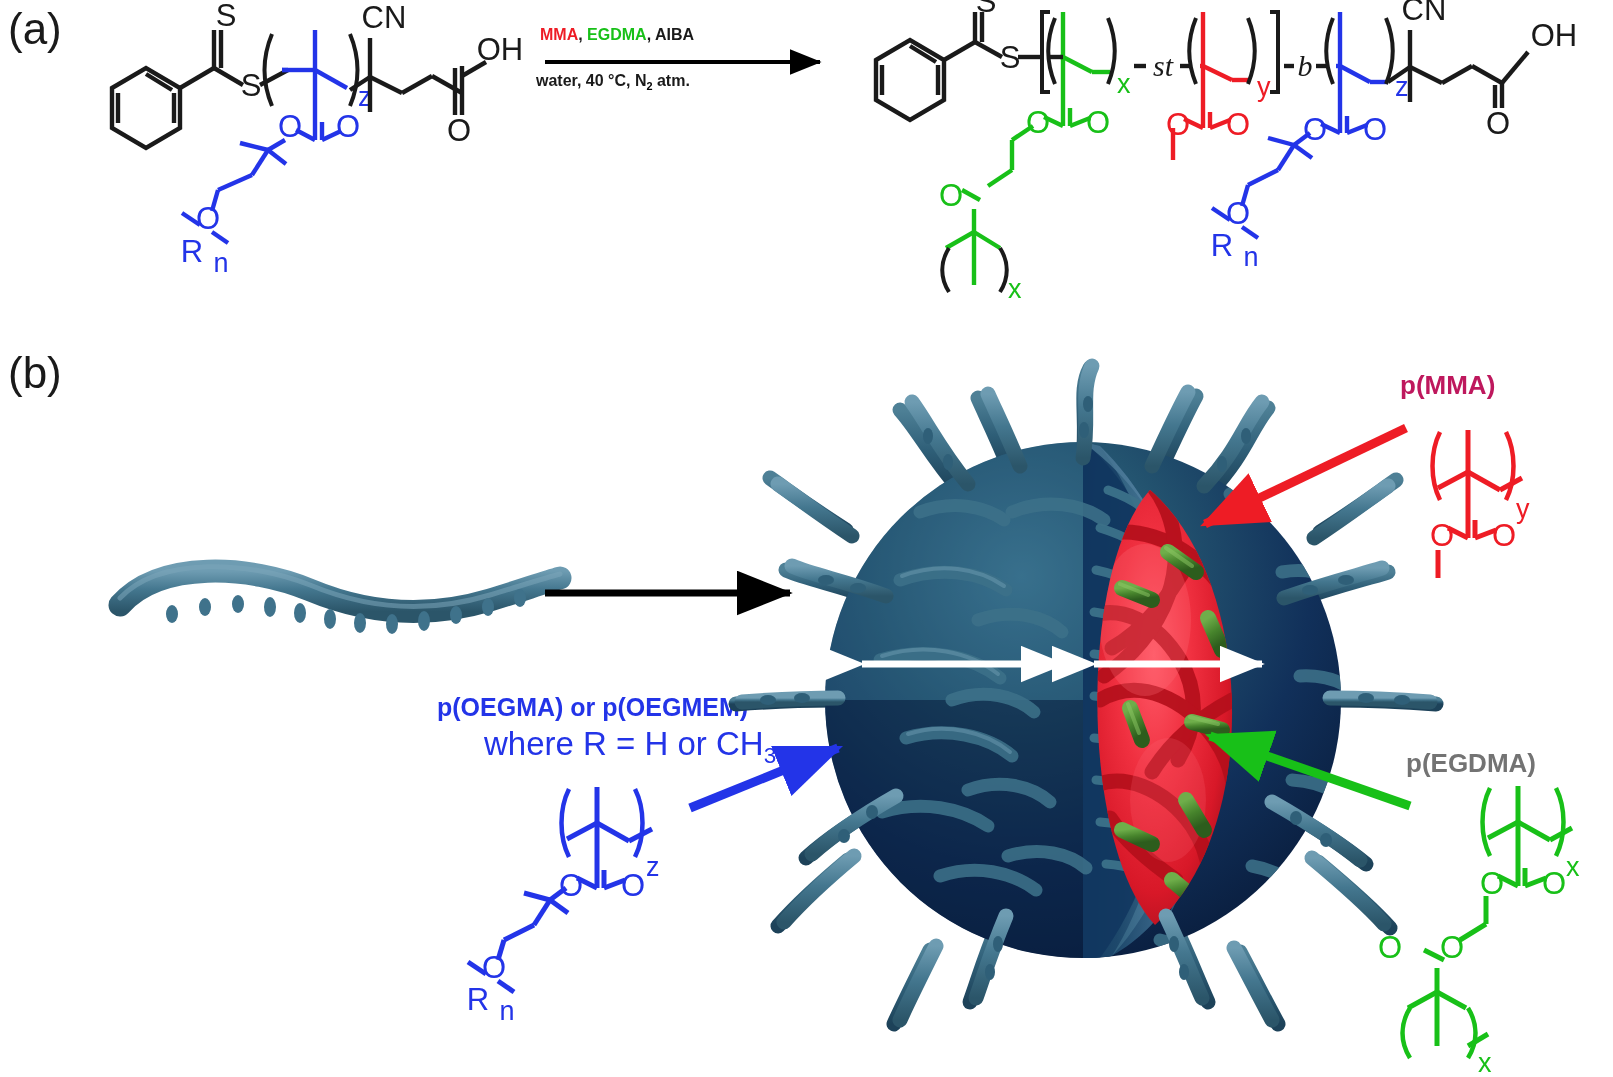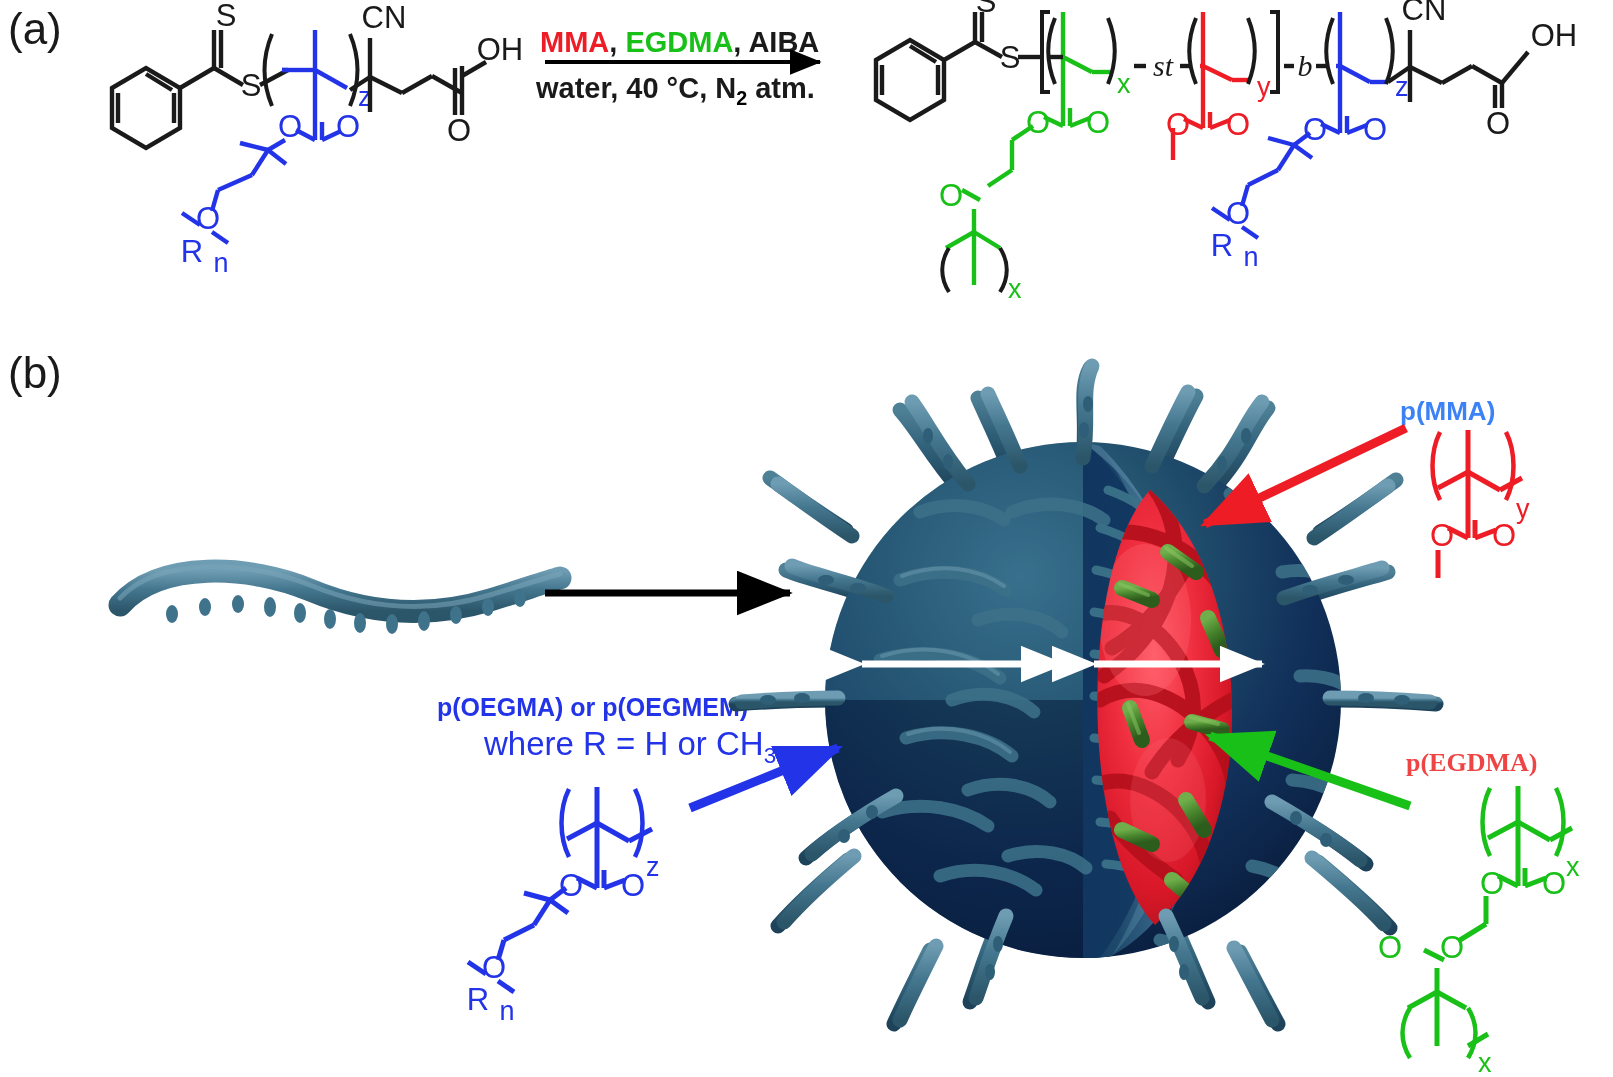--- a/index.html
+++ b/index.html
@@ -11,37 +11,37 @@
   .panel-label{
     position:absolute;font-size:44px;color:#1a1a1a;font-family:"Liberation Sans",sans-serif;
     letter-spacing:0px;
   }
   #panel-a-label{left:8px;top:4px;}
   #panel-b-label{left:8px;top:348px;}
 
   .svg-layer{position:absolute;left:0;top:0;width:1613px;height:1077px;}
 
   .cond-text{
-    position:absolute;font-weight:bold;font-size:29px;white-space:nowrap;
+    position:absolute;font-weight:bold;font-size:16px;white-space:nowrap;
     font-family:"Liberation Sans",sans-serif;
   }
   #arrow-top-text{left:540px;top:26px;}
   #arrow-bottom-text{left:536px;top:72px;}
   .c-mma{color:#ee1c25;}
   .c-egdma{color:#18c018;}
   .c-aiba{color:#1a1a1a;}
   .c-black{color:#1a1a1a;}
   sub{font-size:0.68em;}
 
   .struct-label{
     position:absolute;font-weight:bold;font-size:26px;white-space:nowrap;
     font-family:"Liberation Sans",sans-serif;
   }
-  #label-pmma{left:1400px;top:396px;color:#3b82f6;}
-  #label-pegdma{left:1406px;top:748px;color:#ef4444;font-family:Liberation Serif, serif;}
+  #label-pmma{left:1400px;top:370px;color:#be185d;}
+  #label-pegdma{left:1406px;top:748px;color:#737373;}
   #label-poegma{left:437px;top:693px;color:#2334e8;font-size:25px;}
   #label-poegma-r{left:484px;top:725px;color:#2334e8;font-size:33px;font-weight:normal;}
 
   .particle-text{
     position:absolute;color:#ffffff;font-weight:bold;white-space:nowrap;
     font-family:"Liberation Sans",sans-serif;text-align:center;
   }
   #shell-title{left:894px;top:629px;font-size:28px;}
   #shell-dp{left:838px;top:672px;font-size:27px;}
   #core-title{left:1116px;top:629px;font-size:28px;}

